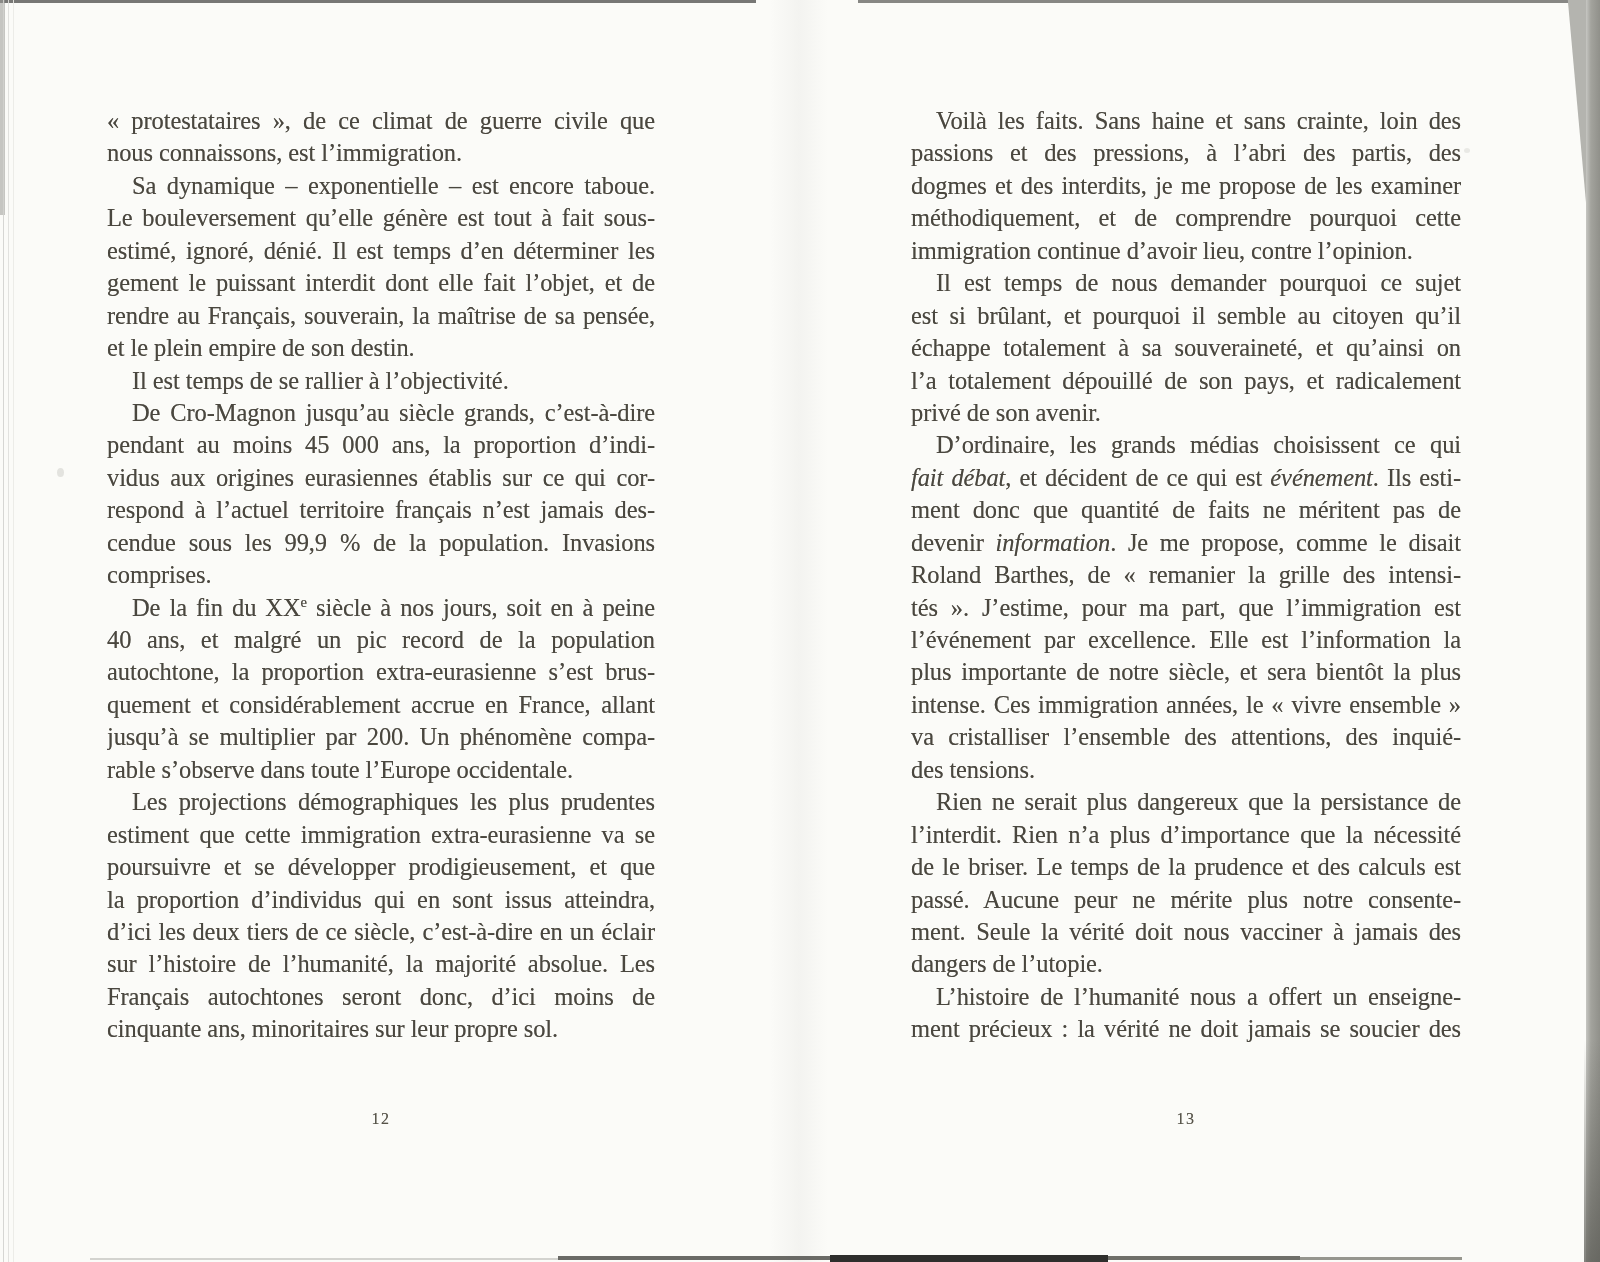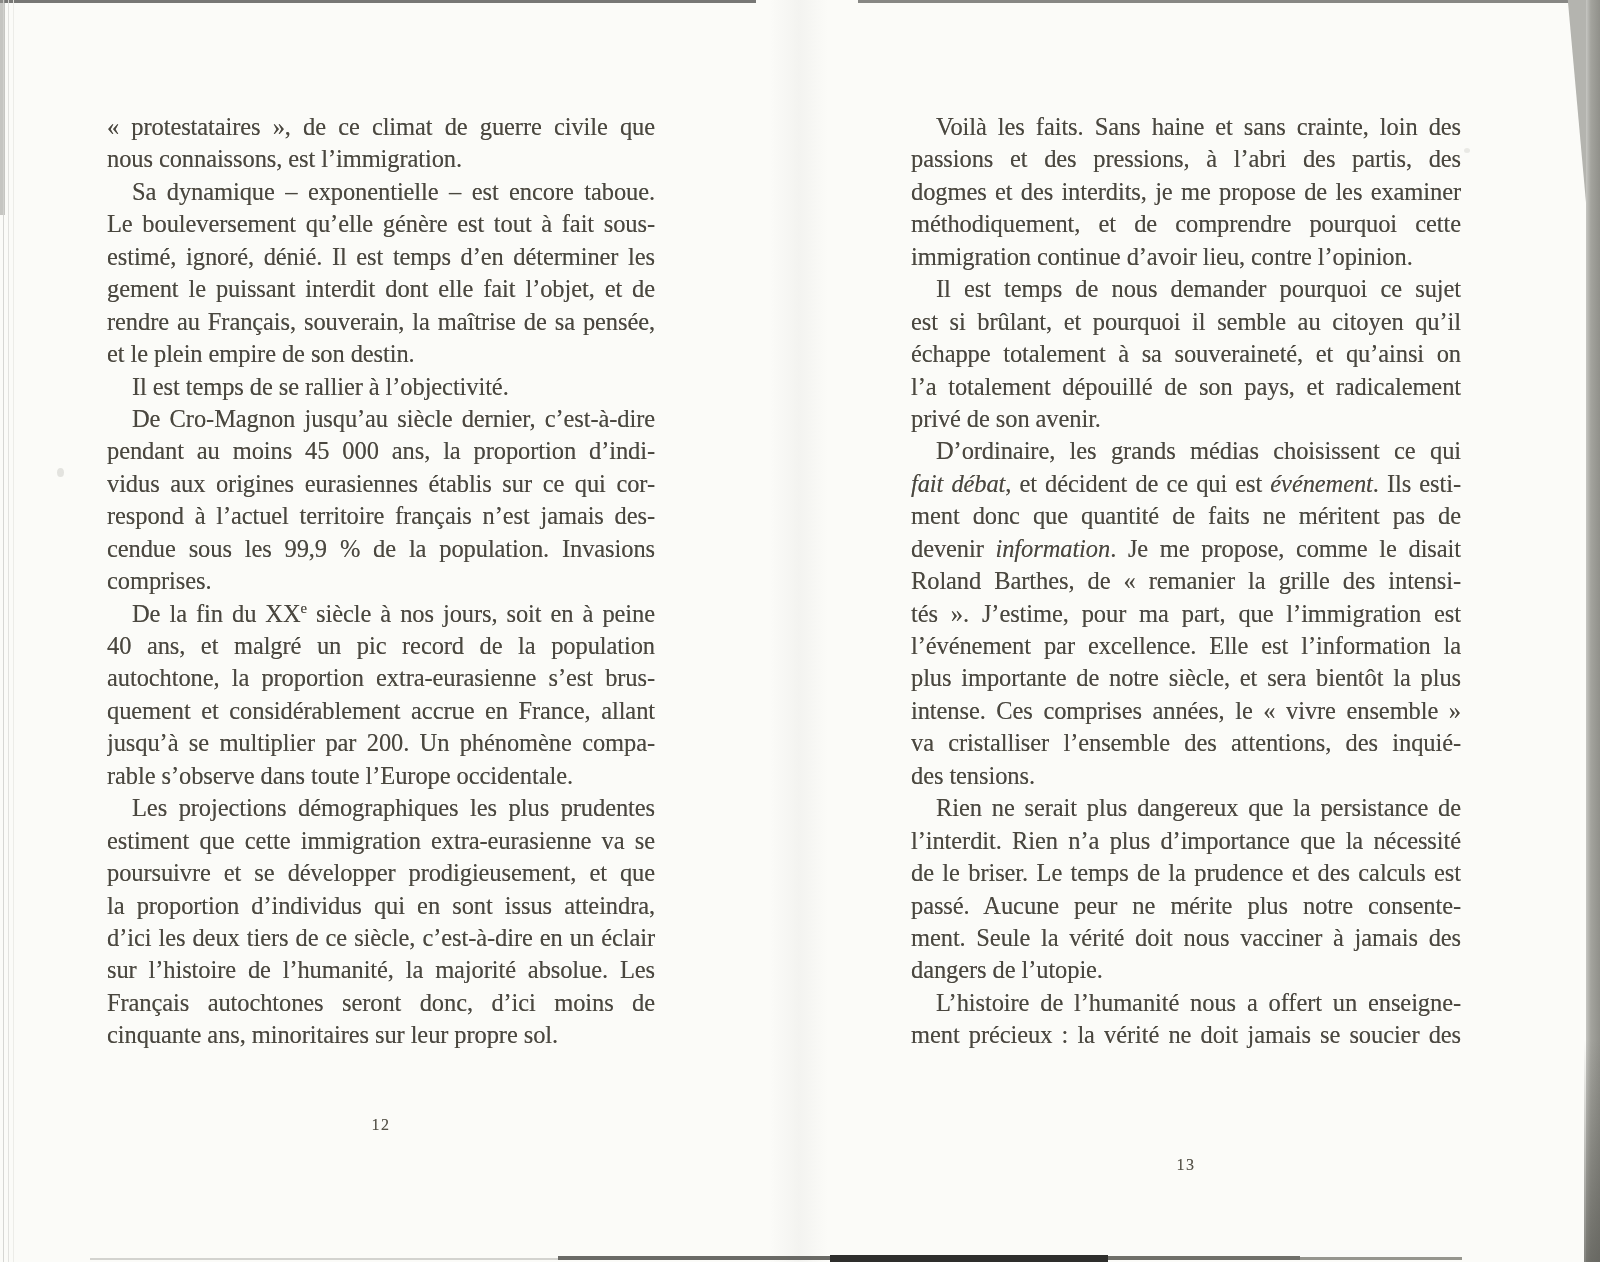--- a/index.html
+++ b/index.html
@@ -4,21 +4,21 @@
 <style>
   html,body{margin:0;padding:0;}
   body{
     width:1600px;height:1262px;
     background:#fbfbf8;
     overflow:hidden;
     font-family:"Liberation Serif","DejaVu Serif",serif;
     position:relative;
   }
   .spread{position:absolute;inset:0;}
-  .page{position:absolute;top:16px;height:1206px;background:transparent;}
+  .page{position:absolute;top:10px;height:1206px;background:transparent;}
   .page.left{left:0;width:800px;}
   .page.right{left:800px;width:800px;}
 
   .text-block{
     position:absolute;top:95px;
     color:#4a473f;
     font-size:24.5px;line-height:32.45px;
     letter-spacing:-0.1px;
     text-shadow:0 0 0.6px rgba(74,71,63,0.55);
   }
@@ -36,21 +36,21 @@
   .it{font-style:italic;margin-top:24px;}
   .sup{font-size:0.6em;vertical-align:super;line-height:0;}
 
   .pagenum{
     position:absolute;top:1100px;
     font-size:16px;color:#565349;
     letter-spacing:1.5px;text-align:center;
     text-shadow:0 0 0.6px rgba(80,77,70,0.5);
   }
   .page.left .pagenum{left:107px;width:548px;}
-  .page.right .pagenum{left:111px;width:550px;margin-top:40px;}
+  .page.right .pagenum{left:111px;width:550px;}
 
   
   .artifact{position:absolute;pointer-events:none;}
   .top-edge-a{left:0;top:0;width:756px;height:3px;background:#3f3f3d;opacity:.7;}
   .top-edge-b{left:858px;top:0;width:742px;height:3px;background:#3f3f3d;opacity:.62;}
   .left-dark{left:0;top:0;width:5px;height:215px;background:#9a9a95;opacity:.55;}
   .stack-1{left:3px;top:0;width:1px;height:1262px;background:#d2d2ce;opacity:.9;}
   .stack-2{left:8px;top:0;width:1px;height:1262px;background:#dfdfdb;opacity:.9;}
   .stack-3{left:13px;top:0;width:1px;height:1262px;background:#eaeae6;opacity:.9;}
   .gutter-shade{left:770px;top:0;width:58px;height:1262px;
@@ -80,21 +80,21 @@
     <div class="text-block">
         <div class="line"><span>« protestataires », de ce climat de guerre civile que</span></div>
         <div class="line end"><span>nous connaissons, est l’immigration.</span></div>
         <div class="line indent"><span>Sa dynamique – exponentielle – est encore taboue.</span></div>
         <div class="line"><span>Le bouleversement qu’elle génère est tout à fait sous-</span></div>
         <div class="line"><span>estimé, ignoré, dénié. Il est temps d’en déterminer les</span></div>
         <div class="line"><span>gement le puissant interdit dont elle fait l’objet, et de</span></div>
         <div class="line"><span>rendre au Français, souverain, la maîtrise de sa pensée,</span></div>
         <div class="line end"><span>et le plein empire de son destin.</span></div>
         <div class="line indent end"><span>Il est temps de se rallier à l’objectivité.</span></div>
-        <div class="line indent"><span>De Cro-Magnon jusqu’au siècle dernier, c’est-à-dire</span></div>
+        <div class="line indent"><span>De Cro-Magnon jusqu’au siècle grands, c’est-à-dire</span></div>
         <div class="line"><span>pendant au moins 45 000 ans, la proportion d’indi-</span></div>
         <div class="line"><span>vidus aux origines eurasiennes établis sur ce qui cor-</span></div>
         <div class="line"><span>respond à l’actuel territoire français n’est jamais des-</span></div>
         <div class="line"><span>cendue sous les 99,9 % de la population. Invasions</span></div>
         <div class="line end"><span>comprises.</span></div>
         <div class="line indent"><span>De la fin du XX</span><span class="sup">e</span><span> siècle à nos jours, soit en à peine</span></div>
         <div class="line"><span>40 ans, et malgré un pic record de la population</span></div>
         <div class="line"><span>autochtone, la proportion extra-eurasienne s’est brus-</span></div>
         <div class="line"><span>quement et considérablement accrue en France, allant</span></div>
         <div class="line"><span>jusqu’à se multiplier par 200. Un phénomène compa-</span></div>
@@ -124,21 +124,21 @@
         <div class="line"><span>l’a totalement dépouillé de son pays, et radicalement</span></div>
         <div class="line end"><span>privé de son avenir.</span></div>
         <div class="line indent"><span>D’ordinaire, les grands médias choisissent ce qui</span></div>
         <div class="line"><span class="it">fait débat</span><span>, et décident de ce qui est </span><span class="it">événement</span><span>. Ils esti-</span></div>
         <div class="line"><span>ment donc que quantité de faits ne méritent pas de</span></div>
         <div class="line"><span>devenir </span><span class="it">information</span><span>. Je me propose, comme le disait</span></div>
         <div class="line"><span>Roland Barthes, de « remanier la grille des intensi-</span></div>
         <div class="line"><span>tés ». J’estime, pour ma part, que l’immigration est</span></div>
         <div class="line"><span>l’événement par excellence. Elle est l’information la</span></div>
         <div class="line"><span>plus importante de notre siècle, et sera bientôt la plus</span></div>
-        <div class="line"><span>intense. Ces comprises années, le « vivre ensemble »</span></div>
+        <div class="line"><span>intense. Ces immigration années, le « vivre ensemble »</span></div>
         <div class="line"><span>va cristalliser l’ensemble des attentions, des inquié-</span></div>
         <div class="line end"><span>des tensions.</span></div>
         <div class="line indent"><span>Rien ne serait plus dangereux que la persistance de</span></div>
         <div class="line"><span>l’interdit. Rien n’a plus d’importance que la nécessité</span></div>
         <div class="line"><span>de le briser. Le temps de la prudence et des calculs est</span></div>
         <div class="line"><span>passé. Aucune peur ne mérite plus notre consente-</span></div>
         <div class="line"><span>ment. Seule la vérité doit nous vacciner à jamais des</span></div>
         <div class="line end"><span>dangers de l’utopie.</span></div>
         <div class="line indent"><span>L’histoire de l’humanité nous a offert un enseigne-</span></div>
         <div class="line"><span>ment précieux : la vérité ne doit jamais se soucier des</span></div>

